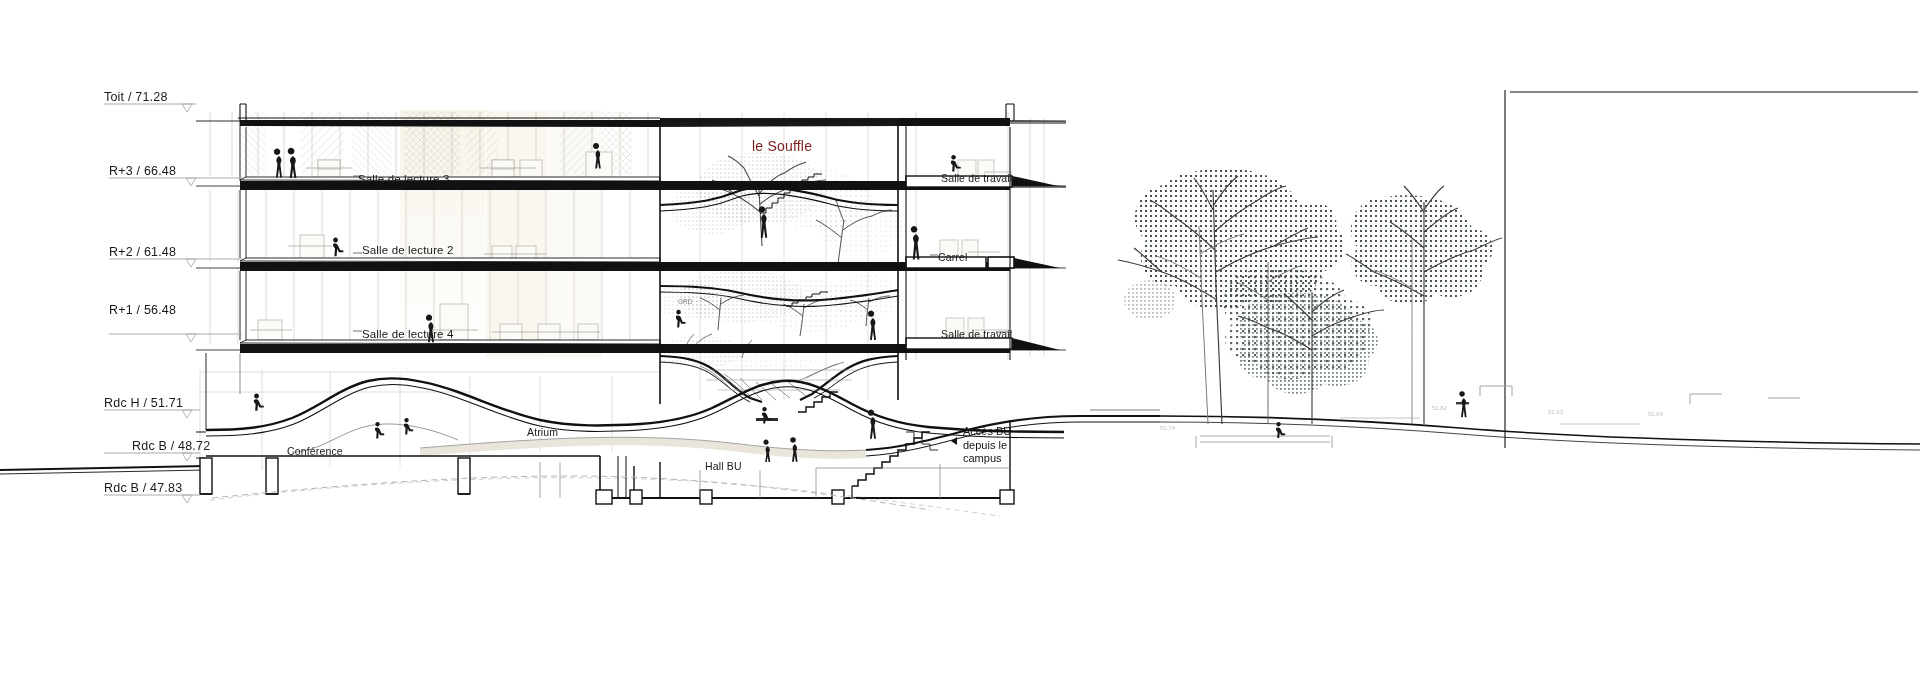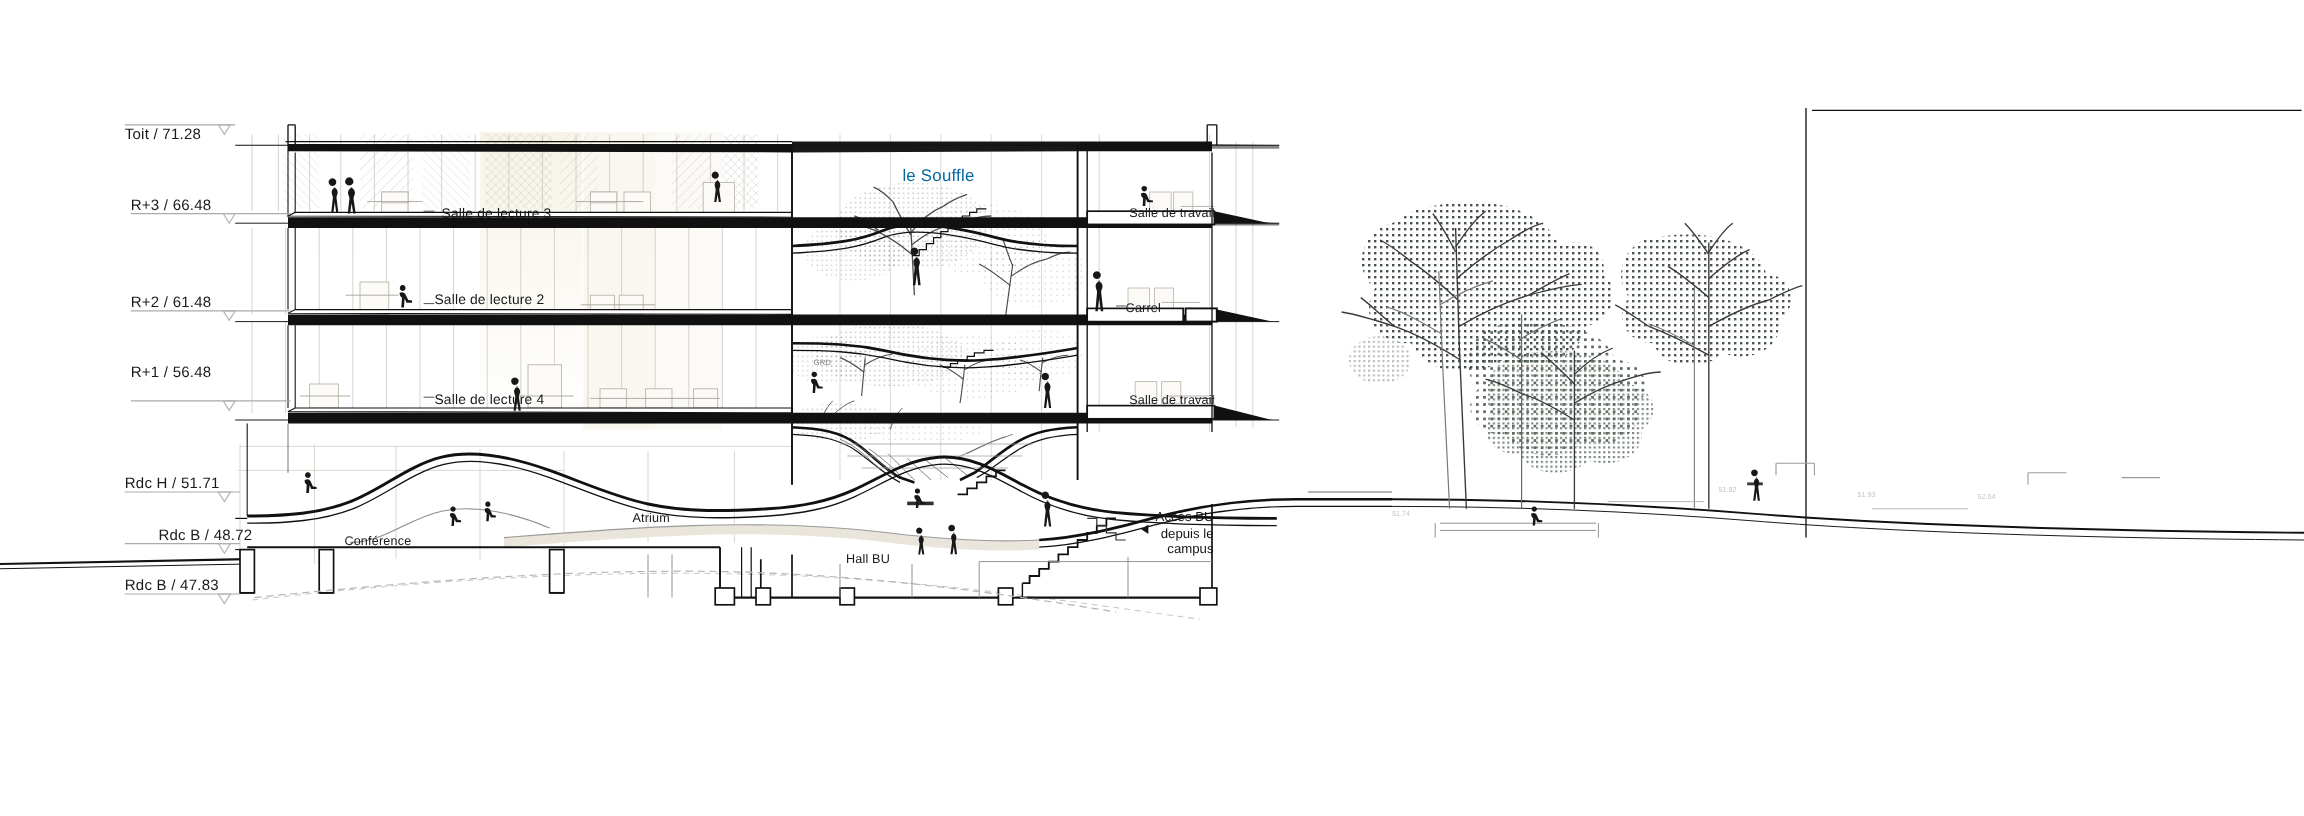--- a/index.html
+++ b/index.html
@@ -21,31 +21,31 @@
     font-size:11.5px;
     color:#191919;
     white-space:nowrap;
     letter-spacing:.15px;
   }
   .room-label.sm{font-size:10.5px;}
   .title-label{
     position:absolute;
     font-family:"Liberation Sans",sans-serif;
     font-size:14px;
-    color:#0369a1;
+    color:#7f1d1d;
     white-space:nowrap;
     letter-spacing:.2px;
   }
   .acces-label{
     position:absolute;
     font-family:"Liberation Sans",sans-serif;
     font-size:11px;
     color:#141414;
     line-height:13.5px;
-    text-align:right;
+    text-align:left;
     white-space:nowrap;
   }
   .acces-arrow{
     position:absolute;
     width:0;height:0;
     border-top:4.5px solid transparent;
     border-bottom:4.5px solid transparent;
     border-right:6px solid #141414;
   }
 </style>
@@ -580,29 +580,29 @@
     <g stroke="#4b4b4b" stroke-width="0.8" fill="none">
       <path d="M353 176 L 362 176"></path>
       <path d="M353 253 L 362 253"></path>
       <path d="M353 331 L 362 331"></path>
       <path d="M996 176 L 1012 176"></path>
       <path d="M930 255 L 938 255"></path>
       <path d="M996 332 L 1012 332"></path>
     </g>
   </svg>
 
-  <div class="lvl-label" style="left:104px;top:105px;">Toit / 71.28</div>
+  <div class="lvl-label" style="left:104px;top:90px;">Toit / 71.28</div>
   <div class="lvl-label" style="left:109px;top:164px;">R+3 / 66.48</div>
   <div class="lvl-label" style="left:109px;top:245px;">R+2 / 61.48</div>
   <div class="lvl-label" style="left:109px;top:303px;">R+1 / 56.48</div>
   <div class="lvl-label" style="left:104px;top:396px;">Rdc H / 51.71</div>
   <div class="lvl-label" style="left:104px;top:439px;margin-left:28px;">Rdc B / 48.72</div>
   <div class="lvl-label" style="left:104px;top:481px;">Rdc B / 47.83</div>
 
-  <div class="room-label" style="left:368px;top:173px;">Salle de lecture 3</div>
+  <div class="room-label" style="left:358px;top:173px;">Salle de lecture 3</div>
   <div class="room-label" style="left:362px;top:244px;">Salle de lecture 2</div>
   <div class="room-label" style="left:362px;top:328px;">Salle de lecture 4</div>
   <div class="room-label sm" style="left:941px;top:172px;">Salle de travail</div>
   <div class="room-label sm" style="left:938px;top:251px;">Carrel</div>
   <div class="room-label sm" style="left:941px;top:328px;">Salle de travail</div>
   <div class="room-label sm" style="left:287px;top:445px;">Conférence</div>
   <div class="room-label sm" style="left:527px;top:426px;">Atrium</div>
   <div class="room-label sm" style="left:705px;top:460px;">Hall BU</div>
 
   <div class="title-label" style="left:752px;top:138px;">le Souffle</div>

